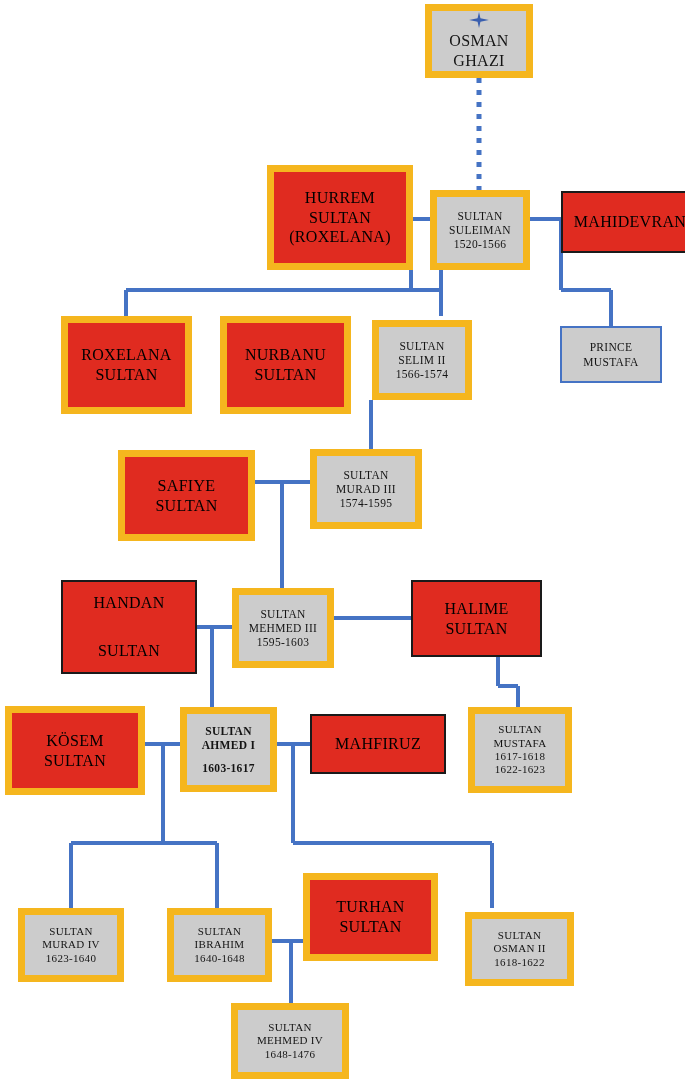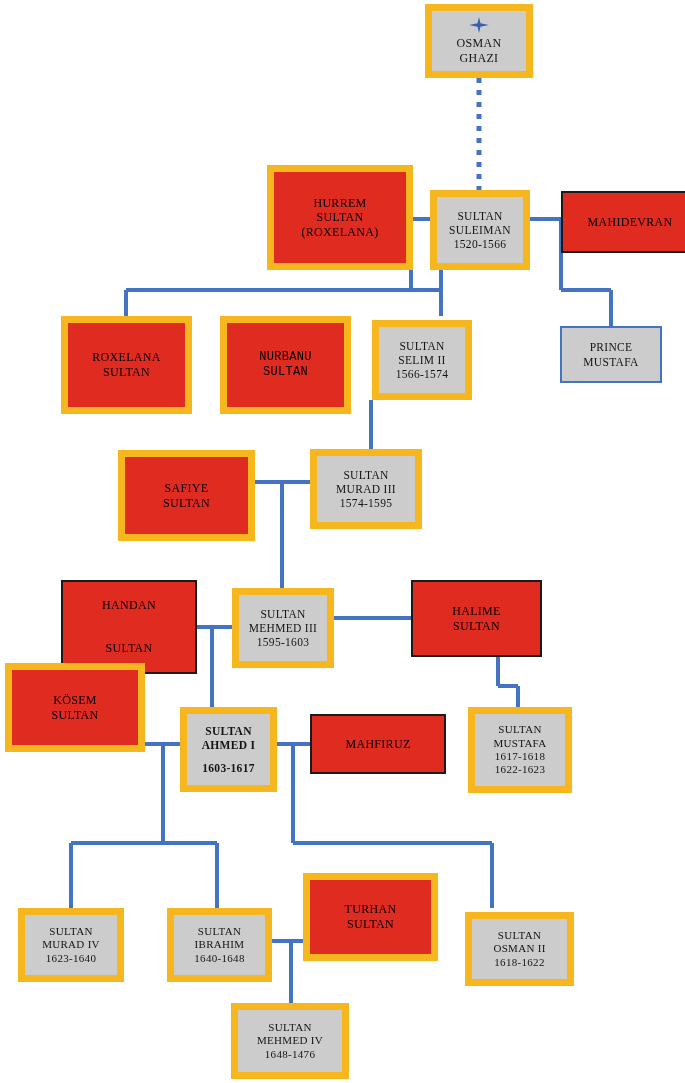--- a/index.html
+++ b/index.html
@@ -45,21 +45,21 @@
   .fill-red  { background: #E02B20; color: #000000; }
   .fill-gray { background: #CCCCCC; color: #141414; }
   
   .bd-gold  { border: 7px solid #F5B61E; }
   .bd-black { border: 2px solid #1a1a1a; }
   .bd-blue  { border: 2px solid #4573C4; text-align: center; }
 
   
   .t-sm  { font-size: 11px; }
   .t-md  { font-size: 11.5px; }
-  .t-lg  { font-size: 12px; }
+  .t-lg  { font-size: 16px; }
 
   .bold { font-weight: bold; }
   .spacer { display:block; height: 9px; }
 
   
   .star-icon {
     display: block;
     width: 22px;
     height: 18px;
     margin-bottom: 2px;
@@ -154,21 +154,21 @@
 
   <div class="node fill-red bd-black t-lg" style="left:561px; top:191px; width:138px; height:62px;">
     <span class="line">MAHIDEVRAN</span>
   </div>
 
   <div class="node fill-red bd-gold t-lg" style="left:61px; top:316px; width:131px; height:98px;">
     <span class="line">ROXELANA</span>
     <span class="line">SULTAN</span>
   </div>
 
-  <div class="node fill-red bd-gold t-lg" style="left:220px; top:316px; width:131px; height:98px;font-family:Liberation Mono, monospace;">
+  <div class="node fill-red bd-gold t-lg" style="left:220px; top:316px; width:131px; height:98px;">
     <span class="line">NURBANU</span>
     <span class="line">SULTAN</span>
   </div>
 
   <div class="node fill-gray bd-gold t-md" style="left:372px; top:320px; width:100px; height:80px;">
     <span class="line">SULTAN</span>
     <span class="line">SELIM II</span>
     <span class="line">1566-1574</span>
   </div>
 
@@ -197,21 +197,21 @@
     <span class="line">SULTAN</span>
     <span class="line">MEHMED III</span>
     <span class="line">1595-1603</span>
   </div>
 
   <div class="node fill-red bd-black t-lg" style="left:411px; top:580px; width:131px; height:77px;">
     <span class="line">HALIME</span>
     <span class="line">SULTAN</span>
   </div>
 
-  <div class="node fill-red bd-gold t-lg" style="left:5px; top:663px; width:140px; height:89px;">
+  <div class="node fill-red bd-gold t-lg" style="left:5px; top:706px; width:140px; height:89px;">
     <span class="line">KÖSEM</span>
     <span class="line">SULTAN</span>
   </div>
 
   <div class="node fill-gray bd-gold t-md bold" style="left:180px; top:707px; width:97px; height:85px;">
     <span class="line">SULTAN</span>
     <span class="line">AHMED I</span>
     <span class="spacer"></span>
     <span class="line">1603-1617</span>
   </div>

